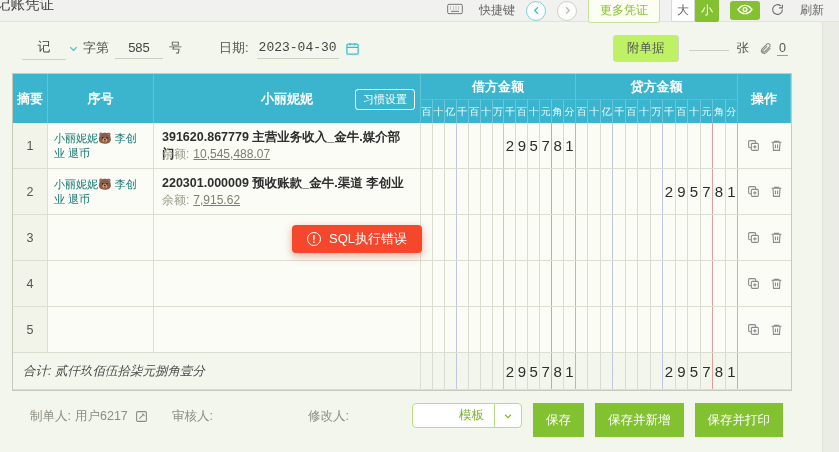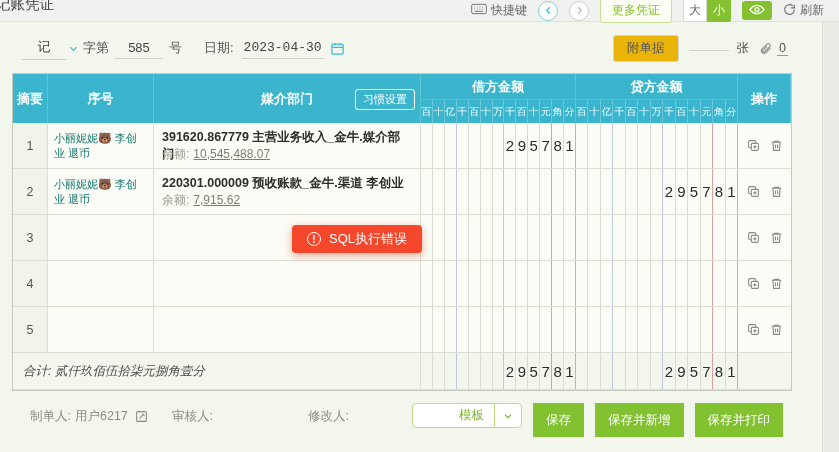--- a/index.html
+++ b/index.html
@@ -5,21 +5,21 @@
   * { margin:0; padding:0; box-sizing:border-box; }
   body { background:#ddd; }
   .page { position:relative; width:839px; height:452px; background:#f3f6ec; overflow:hidden;
           font-family:"Liberation Sans",sans-serif;padding-left:48px; }
 
   
   .titlebar { position:absolute; top:0; left:0; right:0; height:22px; background:#f1f2ef;
               border-bottom:1px solid #e2e3de; }
   .page-title { position:absolute; left:-4px; top:-5px; font-size:14.5px; color:#3f3f3f; }
   .tb-right { position:absolute; right:15px; top:-2px; display:flex; align-items:center; gap:11px; }
-  .tb-text { display:flex; align-items:center; gap:4px; font-size:12px; color:#666; cursor:pointer; }
+  .tb-text { display:flex; align-items:center; gap:16px; font-size:12px; color:#666; cursor:pointer; }
   .circle-btn { width:20px; height:20px; border-radius:50%; display:flex; align-items:center;
                 justify-content:center; cursor:pointer; background:#fdfdfb; }
   .circle-back { border:1px solid #7fd0dd; }
   .circle-fwd  { border:1px solid #cdd1c6; }
   .more-btn { background:#fcfef4; border:1px solid #c6e297; border-radius:3px; color:#85c02c;
               font-size:12px; padding:3px 11px; cursor:pointer; }
   .size-toggle { display:flex; font-size:12px; cursor:pointer; }
   .size-large { background:#fff; border:1px solid #d9d9d4; color:#666; padding:2px 5px; border-radius:2px 0 0 2px; }
   .size-small { background:#83c130; border:1px solid #83c130; color:#fff; padding:2px 5px; border-radius:0 2px 2px 0; }
   .eye-btn { background:#83c130; border:none; border-radius:3px; width:30px; height:19px;
@@ -28,24 +28,24 @@
   
   .scroll-strip { position:absolute; top:22px; right:0; bottom:0; width:17px; background:#ebece6;
                   border-left:1px solid #dfe0d9; }
 
   
   .toolbar { position:absolute; top:31px; left:0; right:17px; height:34px; display:flex; align-items:center; }
   .tool-left { display:flex; align-items:center; margin-left:22px; font-size:13px; color:#555; }
   .u-input { border-bottom:1px solid #cdd1c3; text-align:center; color:#444; font-size:13px; padding:2px 0 3px; }
   .w-word { width:44px; } .w-num { width:48px; margin:0 6px; } .w-date { width:82px; margin-left:8px;font-family:Liberation Mono, monospace; }
   .sel-chevron { margin:0 4px 0 2px; display:flex; }
-  .date-label { margin-left:22px; }
+  .date-label { margin-left:37px; }
   .cal-icon { margin-left:6px; display:flex; cursor:pointer; }
   .tool-right { position:absolute; right:34px; display:flex; align-items:center; font-size:12.5px; color:#555; }
-  .attach-btn { background:#eab308; border:1px solid #d2d5ca; border-radius:3px; padding:4px 13px;
+  .attach-btn { background:#bef264; border:1px solid #d2d5ca; border-radius:3px; padding:4px 13px;
                 color:#555; font-size:12.5px; cursor:pointer; }
   .attach-input { width:40px; margin:0 8px 0 10px; }
   .clip-wrap { margin:0 5px 0 10px; display:flex; cursor:pointer; }
   .attach-count { color:#555; border-bottom:1px solid #9a9a90; padding:0 2px; cursor:pointer; }
 
   
   .vtable { position:absolute; left:12px; top:73px; width:780px; border:1px solid #c5cabc;
             display:grid; grid-template-columns:35px 106px 267px 155px 162px 53px;
             grid-template-rows:49px repeat(5,46px) 37px; background:#fbfcf6; }
   .hcell { background:#3ab5cd; color:#fff; border-right:1px solid #5dc4d6; display:flex;
@@ -180,21 +180,21 @@
           </svg>
         </span>
       <span class="attach-count">0</span>
     </div>
   </div>
 
   <div class="vtable" id="vgrid">
     <div class="hcell">摘要</div>
     <div class="hcell">序号</div>
     <div class="hcell th-acct">
-      <span>媒介部门</span>
+      <span>小丽妮妮</span>
       <button class="settings-btn">习惯设置</button>
     </div>
     <div class="hcell th-amt">
       <div class="th-amt-label">借方金额</div>
       <div class="digit-labels">
           <span class="dlabel">百</span>
           <span class="dlabel">十</span>
           <span class="dlabel">亿</span>
           <span class="dlabel">千</span>
           <span class="dlabel">百</span>

